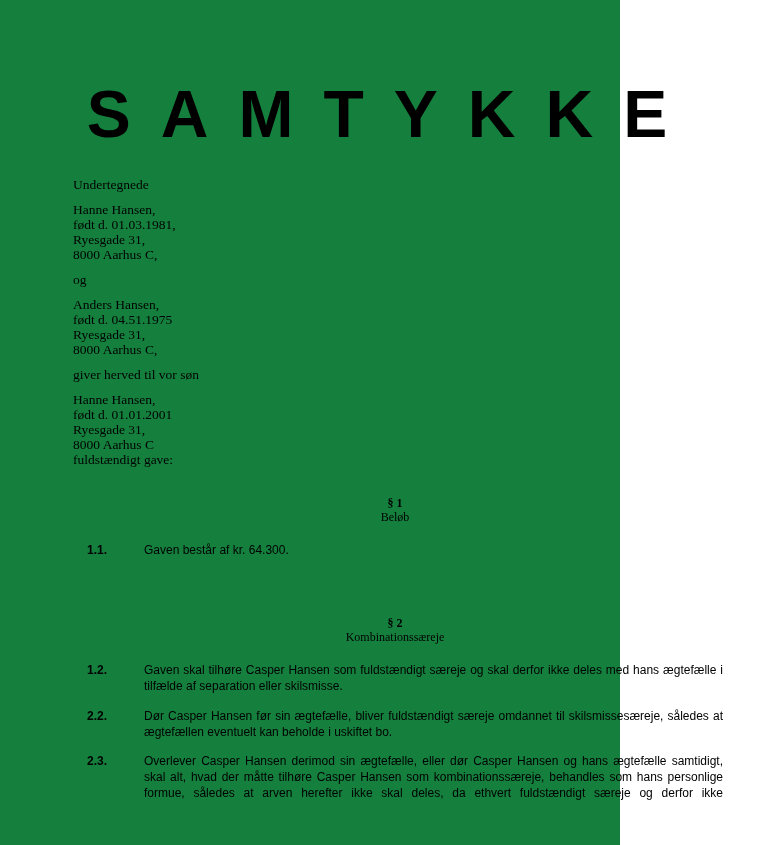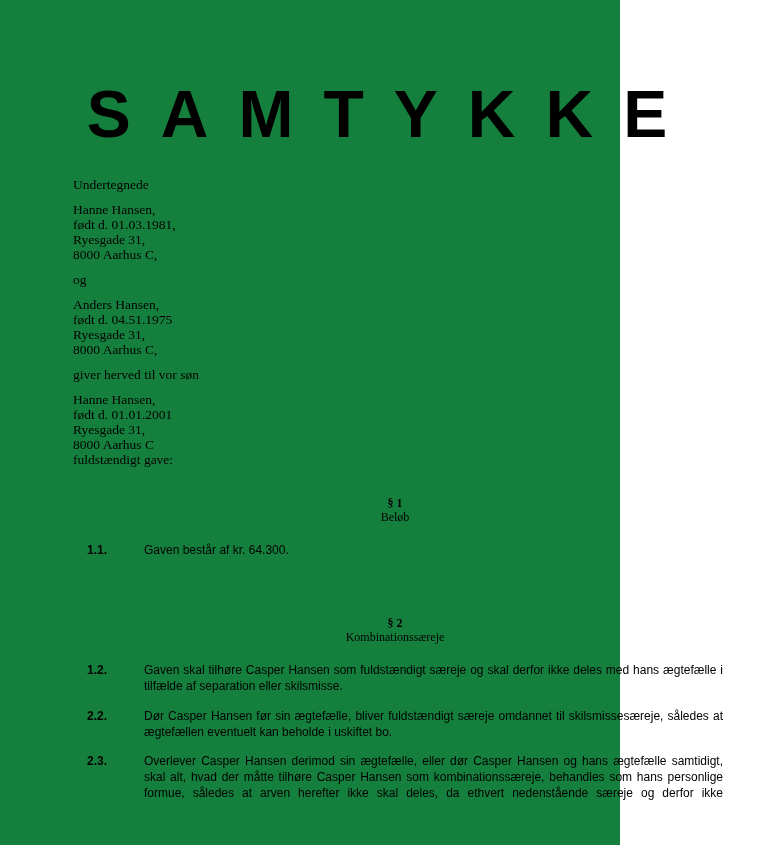--- a/index.html
+++ b/index.html
@@ -157,16 +157,16 @@
     <div class="text">Gaven skal tilhøre Casper Hansen som fuldstændigt særeje og skal derfor ikke deles med hans ægtefælle i tilfælde af separation eller skilsmisse.</div>
   </div>
 
   <div class="clause" style="top: 708px;">
     <span class="num">2.2.</span>
     <div class="text">Dør Casper Hansen før sin ægtefælle, bliver fuldstændigt særeje omdannet til skilsmissesæreje, således at ægtefællen eventuelt kan beholde i uskiftet bo.</div>
   </div>
 
   <div class="clause" style="top: 753px;">
     <span class="num">2.3.</span>
-    <div class="text justify-all">Overlever Casper Hansen derimod sin ægtefælle, eller dør Casper Hansen og hans ægtefælle samtidigt, skal alt, hvad der måtte tilhøre Casper Hansen som kombinationssæreje, behandles som hans personlige formue, således at arven herefter ikke skal deles, da ethvert nedenstående særeje og derfor ikke</div>
+    <div class="text justify-all">Overlever Casper Hansen derimod sin ægtefælle, eller dør Casper Hansen og hans ægtefælle samtidigt, skal alt, hvad der måtte tilhøre Casper Hansen som kombinationssæreje, behandles som hans personlige formue, således at arven herefter ikke skal deles, da ethvert fuldstændigt særeje og derfor ikke</div>
   </div>
 
 </div>
 
 </body></html>

